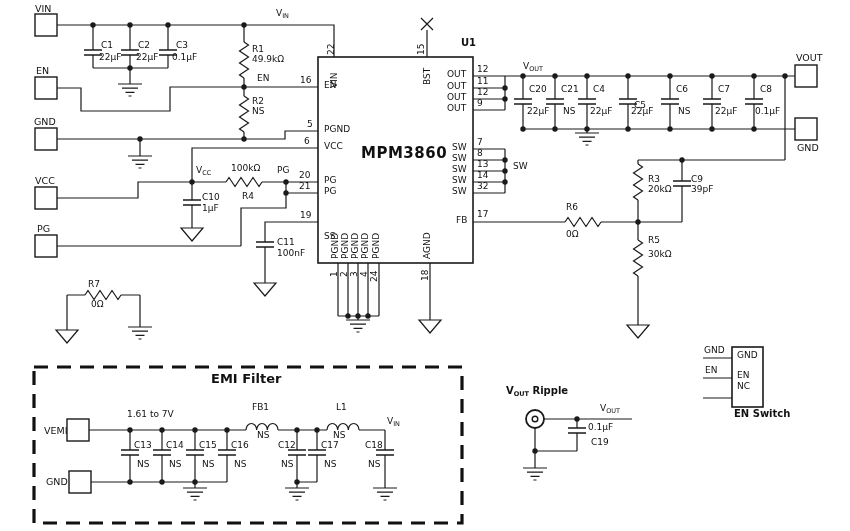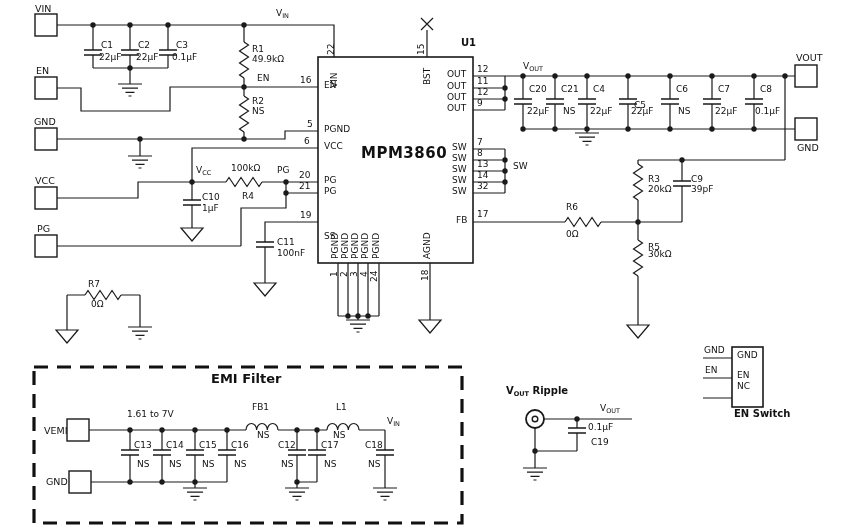--- a/index.html
+++ b/index.html
@@ -261,21 +261,21 @@
 <div class="lb" style="left:277px;top:238px">C11</div>
 <div class="lb" style="left:277px;top:249px">100nF</div>
 <div class="lb" style="left:88px;top:280px">R7</div>
 <div class="lb" style="left:91px;top:300px">0Ω</div>
 <div class="lb" style="left:566px;top:203px">R6</div>
 <div class="lb" style="left:566px;top:230px">0Ω</div>
 <div class="lb" style="left:648px;top:175px">R3</div>
 <div class="lb" style="left:648px;top:185px">20kΩ</div>
 <div class="lb" style="left:691px;top:175px">C9</div>
 <div class="lb" style="left:691px;top:185px">39pF</div>
-<div class="lb" style="left:648px;top:243px">R5</div>
+<div class="lb" style="left:648px;top:236px">R5</div>
 <div class="lb" style="left:648px;top:250px">30kΩ</div>
 <div class="lb" style="left:529px;top:85px">C20</div>
 <div class="lb" style="left:527px;top:107px">22µF</div>
 <div class="lb" style="left:561px;top:85px">C21</div>
 <div class="lb" style="left:563px;top:107px">NS</div>
 <div class="lb" style="left:593px;top:85px">C4</div>
 <div class="lb" style="left:590px;top:107px">22µF</div>
 <div class="lb" style="left:634px;top:101px">C5</div>
 <div class="lb" style="left:631px;top:107px">22µF</div>
 <div class="lb" style="left:676px;top:85px">C6</div>

